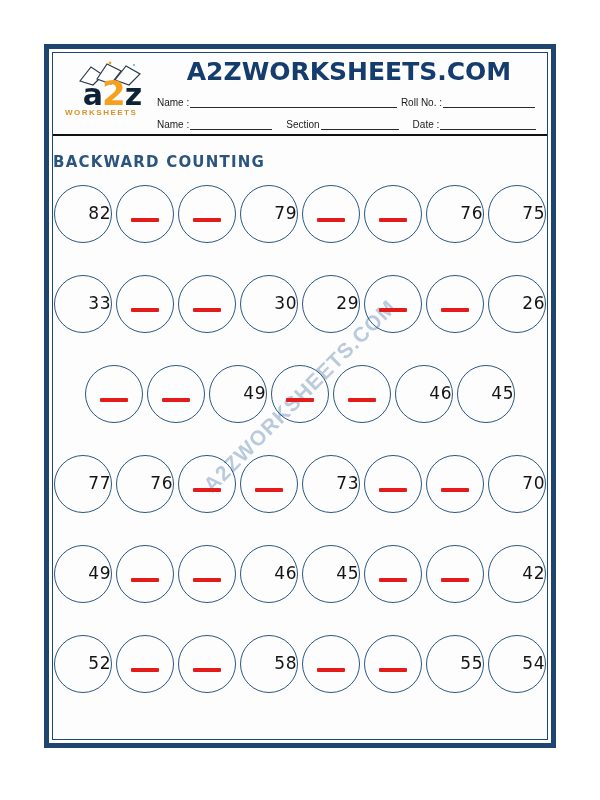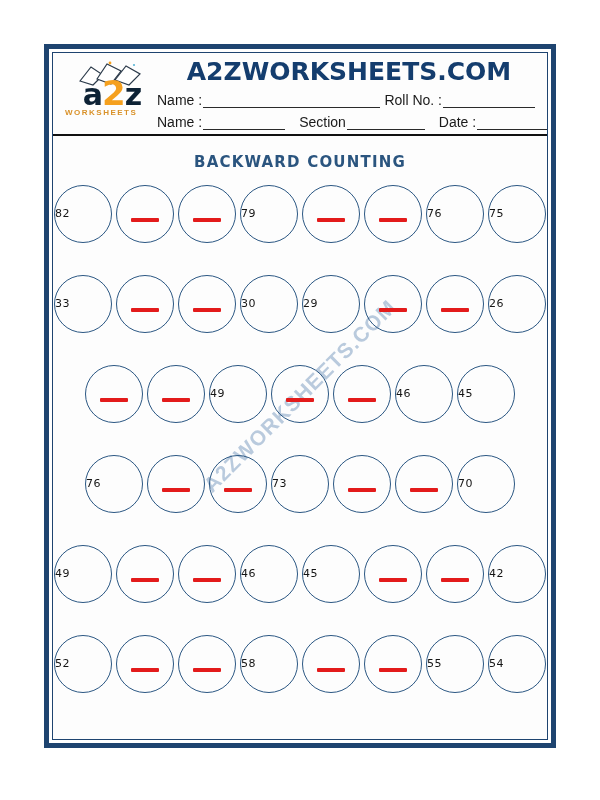--- a/index.html
+++ b/index.html
@@ -128,21 +128,21 @@
     letter-spacing: 0px;
   }
 
   .field-row {
     position: absolute;
     left: 104px;
     right: 8px;
     height: 20px;
     display: flex;
     align-items: flex-end;
-    font-size: 14px;
+    font-size: 10px;
     color: #1a1a1a;
   }
   #field-row-1 { top: 36px; }
   #field-row-2 { top: 58px; }
 
   .field-label {
     white-space: nowrap;
     padding-bottom: 1px;
   }
   .field-line {
@@ -156,21 +156,20 @@
   .w-section  { width: 78px; flex: 0 0 78px; }
   .w-date     { width: 96px; flex: 0 0 96px; }
   .spacer-sm  { width: 10px; flex: 0 0 10px; }
 
   
   #worksheet-title {
     position: absolute;
     left: 0;
     right: 0;
     top: 100px;
-    text-align: center;
     font-family: "DejaVu Sans", sans-serif;
     font-size: 15px;
     font-weight: bold;
     letter-spacing: 1.2px;
     color: #2b557f;
     z-index: 10;
   }
 
   
   #rows-area {
@@ -195,23 +194,23 @@
     border-radius: 50%;
     box-sizing: border-box;
     flex: 0 0 58px;
   }
   .circle-number {
     position: absolute;
     left: 0;
     right: 0;
     top: 50%;
     transform: translateY(-56%);
-    text-align: left;
+    text-align: right;
     font-family: "DejaVu Sans", sans-serif;
-    font-size: 11px;
+    font-size: 17px;
     color: #141414;
     letter-spacing: 0.5px;
   }
   .circle-blank {
     position: absolute;
     left: 50%;
     top: 50%;
     transform: translate(-50%, 4px);
     width: 28px;
     height: 4px;
@@ -337,20 +336,23 @@
           </div>
           <div class="circle">
             <div class="circle-number">46</div>
           </div>
           <div class="circle">
             <div class="circle-number">45</div>
           </div>
         </div>
         <div class="circle-row">
           <div class="circle">
+            <div class="circle-number">77</div>
+          </div>
+          <div class="circle">
             <div class="circle-number">76</div>
           </div>
           <div class="circle">
             <div class="circle-blank"></div>
           </div>
           <div class="circle">
             <div class="circle-blank"></div>
           </div>
           <div class="circle">
             <div class="circle-number">73</div>

